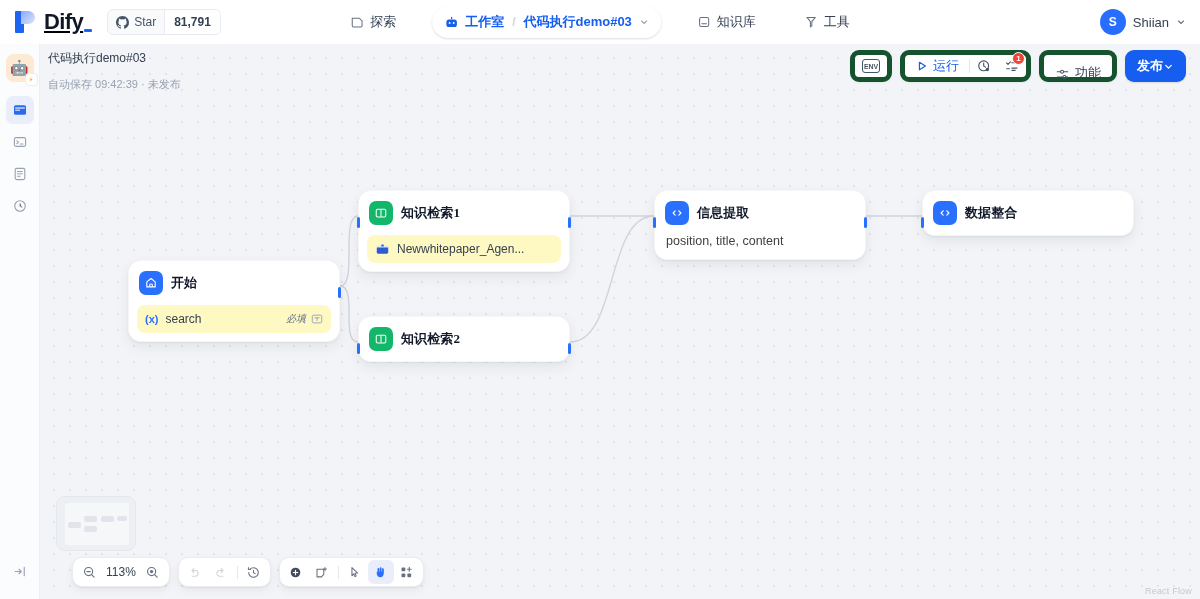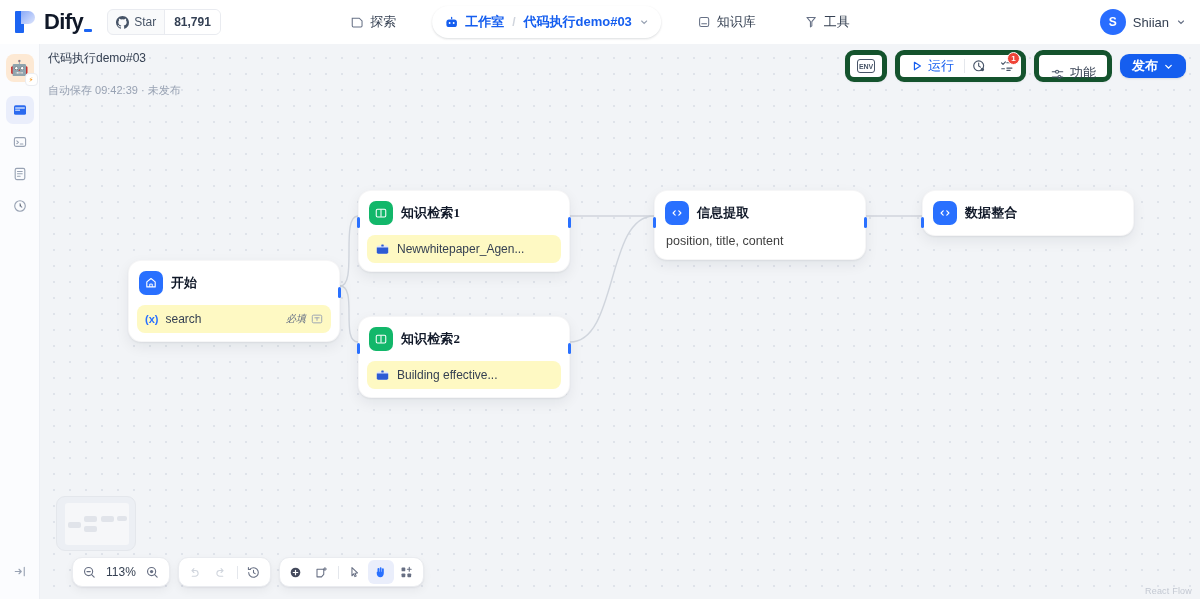--- a/index.html
+++ b/index.html
@@ -12,21 +12,21 @@
   }
   #app { position: relative; width: 1200px; height: 599px; }
 
   
   .topbar {
     position: absolute; top: 0; left: 0; width: 1200px; height: 44px;
     background: #ffffff;
     display: flex; align-items: center;
     z-index: 40;
   }
-  .logo-wrap { display: flex; align-items: center; gap: 7px; padding-left: 15px; }
+  .logo-wrap { display: flex; align-items: center; gap: 7px; padding-left: 15px; text-decoration: underline; }
   .logo-mark { width: 22px; height: 26px; position: relative; }
   .logo-mark .lm-a {
     position: absolute; left: 0; top: 2px; width: 9px; height: 22px;
     background: #1c64f2; border-radius: 1px 1px 1px 1px;
   }
   .logo-mark .lm-b {
     position: absolute; left: 6px; top: 2px; width: 14px; height: 13px;
     background: linear-gradient(135deg,#8aa9f7 0%, #cdd9fb 80%);
     border-radius: 0 7px 7px 0;
   }
@@ -111,21 +111,21 @@
     display: flex; justify-content: center;
   }
 
   
   .subhead {
     position: absolute; top: 44px; left: 40px; width: 1160px; height: 48px;
     z-index: 30; pointer-events: none;
   }
   .wf-title { position: absolute; left: 8px; top: 6px; pointer-events: auto; }
   .wf-title .t1 { font-size: 12px; color: #354052; font-weight: 500; line-height: 16px; }
-  .wf-title .t2 { font-size: 11px; color: #98a2b3; line-height: 15px; margin-top: 17px; }
+  .wf-title .t2 { font-size: 11px; color: #98a2b3; line-height: 15px; margin-top: 11px; }
 
   .subhead-right {
     position: absolute; right: 14px; top: 6px;
     display: flex; align-items: center; gap: 8px; pointer-events: auto;
   }
   .pill {
     background: #fff; border: 5px solid #14532d; border-radius: 9px;
     box-shadow: 0 1px 2px rgba(16,24,40,.05);
     display: flex; align-items: center; height: 32px;
   }
@@ -148,21 +148,21 @@
     position: absolute; top: 2px; right: 1px; width: 13px; height: 13px; border-radius: 50%;
     background: #f04438; color: #fff; font-size: 8px; font-weight: 700;
     display: flex; align-items: center; justify-content: center;
     border: 1.5px solid #fff;
   }
   .feat-btn {
     display: flex; align-items: flex-end; gap: 5px; padding: 0 11px; height: 32px;
     font-size: 13px; color: #354052; font-weight: 500; cursor: pointer;
   }
   .publish-btn {
-    display: flex; align-items: center; gap: 5px; padding: 4px 12px; height: 24px;
+    display: flex; align-items: center; padding: 4px 12px; height: 32px;
     background: #155eef; color: #fff; border-radius: 9px;
     font-size: 13px; font-weight: 600; cursor: pointer;
     box-shadow: 0 1px 2px rgba(16,24,40,.1);
   }
 
   
   .canvas {
     position: absolute; top: 44px; left: 40px; width: 1160px; height: 555px;
     background-color: #f2f4f7;
     background-image: radial-gradient(circle, #dfe3ea 1px, transparent 1.1px);
@@ -421,30 +421,20 @@
       <div class="hdl r"></div>
       <div class="node-head">
         <div class="node-ico ico-green">
           <svg width="14" height="14" viewBox="0 0 20 20">
             <rect x="3.2" y="4.6" width="13.6" height="11" rx="1.8" fill="none" stroke="#fff" stroke-width="1.5"></rect>
             <path stroke="#fff" stroke-width="1.5" stroke-linecap="round" d="M10 5.4v9.4"></path>
           </svg>
         </div>
         <div class="node-title">知识检索2</div>
       </div>
-      <div class="node-body">
-        <span class="bi">
-          <svg width="15" height="15" viewBox="0 0 20 20">
-            <rect x="2.4" y="4.6" width="15.2" height="11" rx="2.2" fill="#dfe6fb"></rect>
-            <path fill="#2d5bd4" d="M2.4 7.4h15.2v6.3a1.9 1.9 0 01-1.9 1.9H4.3a1.9 1.9 0 01-1.9-1.9z"></path>
-            <rect x="8.4" y="3.4" width="3.2" height="2.6" rx=".7" fill="#2d5bd4"></rect>
-          </svg>
-        </span>
-        <span class="grow">Building effective...</span>
-      </div>
     </div>
 
     <div class="node" style="left:614px; top:146px; width:212px;">
       <div class="hdl l"></div>
       <div class="hdl r"></div>
       <div class="node-head">
         <div class="node-ico ico-blue">
           <svg width="14" height="14" viewBox="0 0 20 20">
             <path fill="none" stroke="#fff" stroke-width="1.6" stroke-linecap="round" stroke-linejoin="round" d="M7.4 6.8L4.4 10l3 3.2M12.6 6.8l3 3.2-3 3.2"></path>
           </svg>

